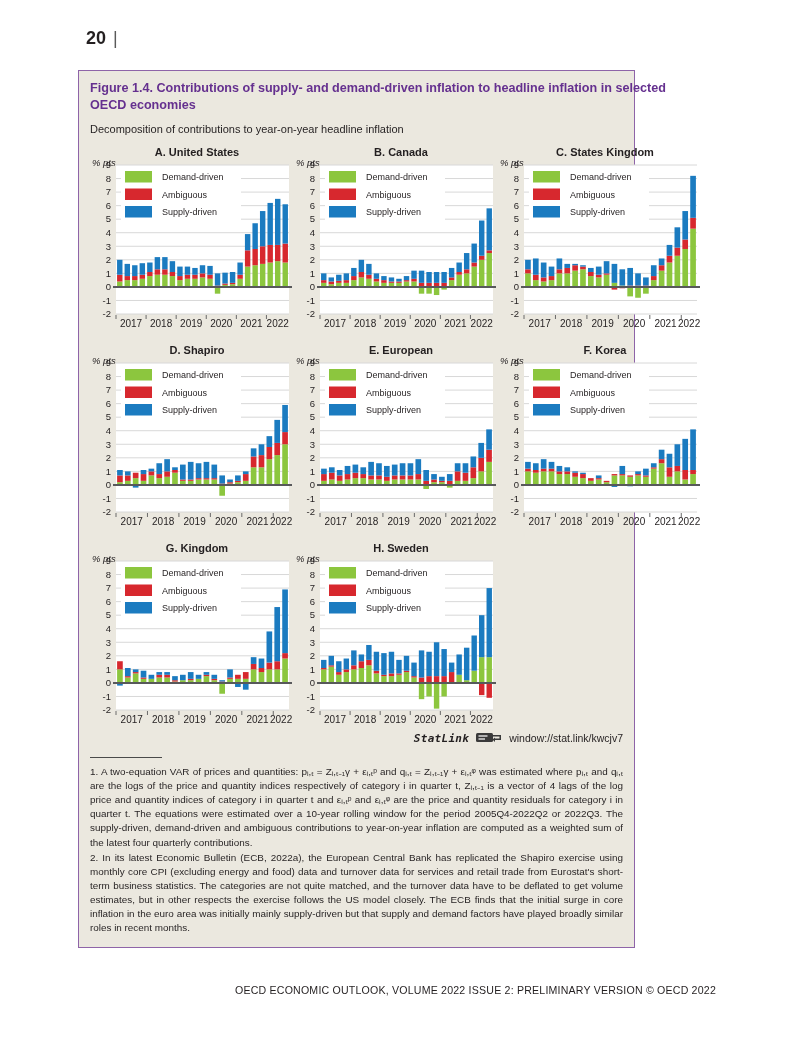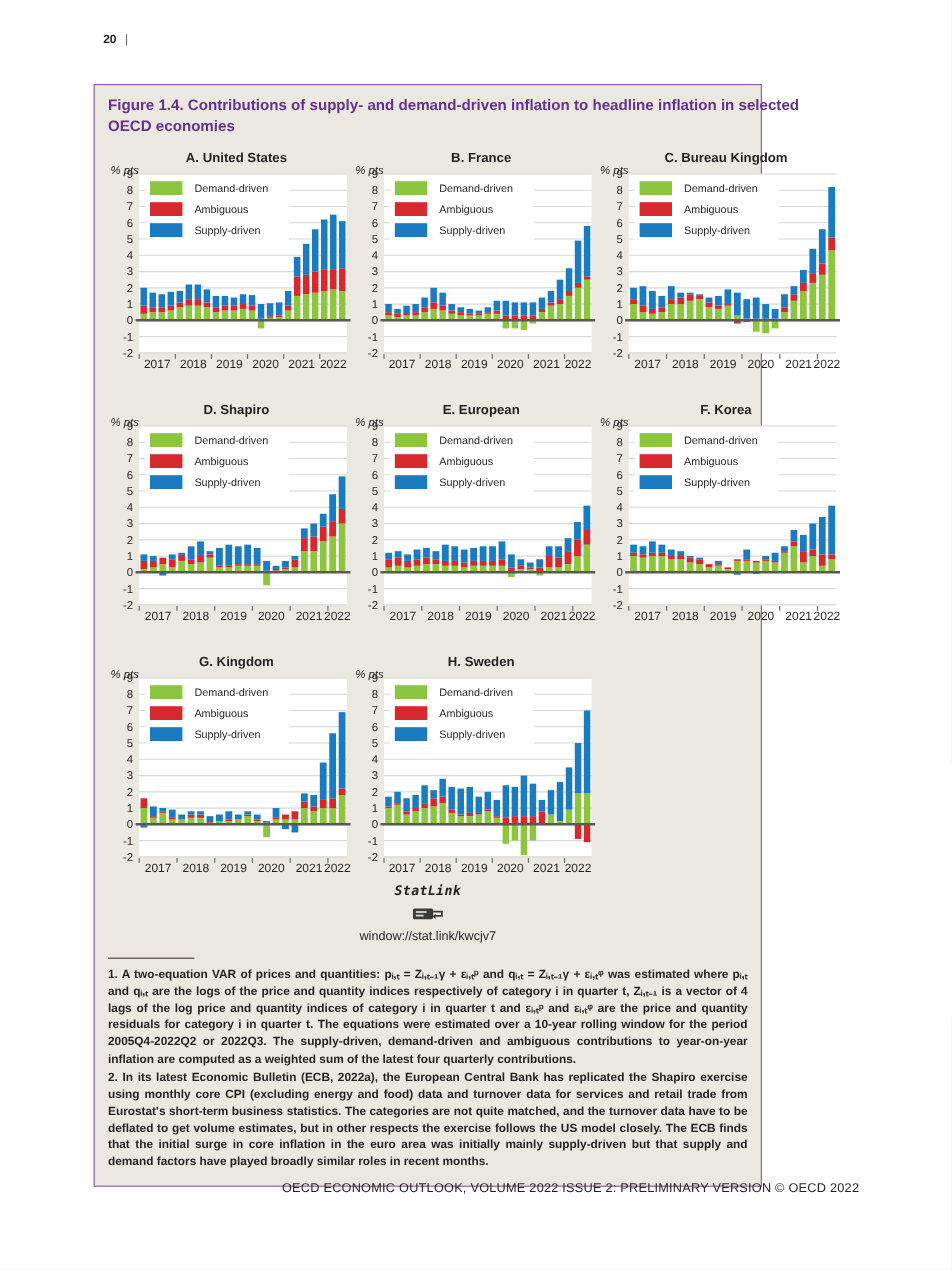--- a/index.html
+++ b/index.html
@@ -1,60 +1,61 @@
 <!DOCTYPE html>
 <html><head>
 <meta charset="utf-8">
 <style>
   html,body{margin:0;padding:0;}
   body{
     width:793px;height:1058px;position:relative;background:#ffffff;
     font-family:"Liberation Sans", sans-serif;color:#231f20;
     -webkit-font-smoothing:antialiased;
   }
-  .page-header{position:absolute;top:28px;left:86px;font-size:10px;font-weight:bold;}
+  .page-header{position:absolute;top:28px;left:86px;font-size:18px;font-weight:bold;}
   .page-header .bar{font-weight:normal;color:#5a5a5a;margin-left:7px;}
 
   .figure-box{
     position:absolute;left:78px;top:70px;width:557px;box-sizing:border-box;
     background:#ebe8df;border:1px solid #8e64a8;padding:9px 11px 10px 11px;
   }
   .fig-title{color:#65308f;font-weight:bold;font-size:12.6px;line-height:1.38;width:612px;}
   .fig-subtitle{font-size:11px;margin-top:8px;}
 
   .charts-grid{
     margin-top:11px;display:grid;grid-template-columns:repeat(3,204px);
-    justify-content:space-between;row-gap:23px;
+    justify-content:space-between;row-gap:11px;
   }
   .chart-panel{position:relative;height:187px;}
   .chart-title{text-align:center;font-weight:bold;font-size:11px;padding-left:10px;}
   .y-unit{position:absolute;left:2px;top:11px;font-size:9.5px;font-style:italic;}
   svg.plot{display:block;margin-top:2px;}
 
   .source{font-size:10.3px;line-height:1.45;margin-top:9px;text-align:justify;}
-  .statlink-row{margin-top:3px;display:flex;justify-content:flex-end;align-items:center;gap:7px;flex-direction:column;}
+  .statlink-row{margin-top:3px;display:flex;justify-content:flex-end;align-items:flex-start;gap:7px;}
   .statlink-label{font-family:"DejaVu Sans Mono", monospace;font-style:italic;font-weight:bold;font-size:11px;letter-spacing:0.3px;}
   .statlink-url{font-size:10.5px;}
   .note-divider{width:72px;border:0;border-top:1px solid #4a4a4a;margin:12px 0 7px 0;}
-  .note{font-size:9.9px;line-height:1.43;text-align:justify;margin:0 0 1px 0;font-weight:bold;}
+  .note{font-size:9.9px;line-height:1.43;text-align:justify;margin:0 0 1px 0;}
 
   .page-footer{
     position:absolute;left:78px;top:984px;width:638px;text-align:right;
     font-size:10.6px;letter-spacing:0.2px;
   }
 </style>
 </head>
 <body>
 
 <div class="page-header">
   <span>20</span><span class="bar">|</span>
 </div>
 
 <div class="figure-box">
   <div class="fig-title">Figure 1.4. Contributions of supply- and demand-driven inflation to headline inflation in selected OECD economies</div>
+  <div class="fig-subtitle">Decomposition of contributions to year-on-year headline inflation</div>
 
   <div class="charts-grid" id="charts-grid">
       <div class="chart-panel">
         <div class="chart-title">A. United States</div>
         <div class="y-unit">% pts</div>
         <svg class="plot" width="204" height="170">
           <rect x="26" y="5" width="173" height="149" fill="#ffffff"></rect>
           <g>
             <line x1="26" x2="199" y1="154" y2="154" stroke="#d8d8d8" stroke-width="1"></line>
             <line x1="26" x2="199" y1="140.45454545454544" y2="140.45454545454544" stroke="#d8d8d8" stroke-width="1"></line>
@@ -173,21 +174,21 @@
             <line x1="26" x2="26" y1="155" y2="159" stroke="#6a6a6a" stroke-width="1"></line>
             <line x1="56.086956521739125" x2="56.086956521739125" y1="155" y2="159" stroke="#6a6a6a" stroke-width="1"></line>
             <line x1="86.17391304347825" x2="86.17391304347825" y1="155" y2="159" stroke="#6a6a6a" stroke-width="1"></line>
             <line x1="116.26086956521739" x2="116.26086956521739" y1="155" y2="159" stroke="#6a6a6a" stroke-width="1"></line>
             <line x1="146.3478260869565" x2="146.3478260869565" y1="155" y2="159" stroke="#6a6a6a" stroke-width="1"></line>
             <line x1="176.43478260869566" x2="176.43478260869566" y1="155" y2="159" stroke="#6a6a6a" stroke-width="1"></line>
           </g>
         </svg>
       </div>
       <div class="chart-panel">
-        <div class="chart-title">B. France</div>
+        <div class="chart-title">B. Canada</div>
         <div class="y-unit">% pts</div>
         <svg class="plot" width="204" height="170">
           <rect x="26" y="5" width="173" height="149" fill="#ffffff"></rect>
           <g>
             <line x1="26" x2="199" y1="154" y2="154" stroke="#d8d8d8" stroke-width="1"></line>
             <line x1="26" x2="199" y1="140.45454545454544" y2="140.45454545454544" stroke="#d8d8d8" stroke-width="1"></line>
             <line x1="26" x2="199" y1="113.36363636363636" y2="113.36363636363636" stroke="#d8d8d8" stroke-width="1"></line>
             <line x1="26" x2="199" y1="99.81818181818181" y2="99.81818181818181" stroke="#d8d8d8" stroke-width="1"></line>
             <line x1="26" x2="199" y1="86.27272727272727" y2="86.27272727272727" stroke="#d8d8d8" stroke-width="1"></line>
             <line x1="26" x2="199" y1="72.72727272727272" y2="72.72727272727272" stroke="#d8d8d8" stroke-width="1"></line>
@@ -302,21 +303,21 @@
             <line x1="26" x2="26" y1="155" y2="159" stroke="#6a6a6a" stroke-width="1"></line>
             <line x1="56.086956521739125" x2="56.086956521739125" y1="155" y2="159" stroke="#6a6a6a" stroke-width="1"></line>
             <line x1="86.17391304347825" x2="86.17391304347825" y1="155" y2="159" stroke="#6a6a6a" stroke-width="1"></line>
             <line x1="116.26086956521739" x2="116.26086956521739" y1="155" y2="159" stroke="#6a6a6a" stroke-width="1"></line>
             <line x1="146.3478260869565" x2="146.3478260869565" y1="155" y2="159" stroke="#6a6a6a" stroke-width="1"></line>
             <line x1="176.43478260869566" x2="176.43478260869566" y1="155" y2="159" stroke="#6a6a6a" stroke-width="1"></line>
           </g>
         </svg>
       </div>
       <div class="chart-panel">
-        <div class="chart-title">C. Bureau Kingdom</div>
+        <div class="chart-title">C. States Kingdom</div>
         <div class="y-unit">% pts</div>
         <svg class="plot" width="204" height="170">
           <rect x="26" y="5" width="173" height="149" fill="#ffffff"></rect>
           <g>
             <line x1="26" x2="199" y1="154" y2="154" stroke="#d8d8d8" stroke-width="1"></line>
             <line x1="26" x2="199" y1="140.45454545454544" y2="140.45454545454544" stroke="#d8d8d8" stroke-width="1"></line>
             <line x1="26" x2="199" y1="113.36363636363636" y2="113.36363636363636" stroke="#d8d8d8" stroke-width="1"></line>
             <line x1="26" x2="199" y1="99.81818181818181" y2="99.81818181818181" stroke="#d8d8d8" stroke-width="1"></line>
             <line x1="26" x2="199" y1="86.27272727272727" y2="86.27272727272727" stroke="#d8d8d8" stroke-width="1"></line>
             <line x1="26" x2="199" y1="72.72727272727272" y2="72.72727272727272" stroke="#d8d8d8" stroke-width="1"></line>

